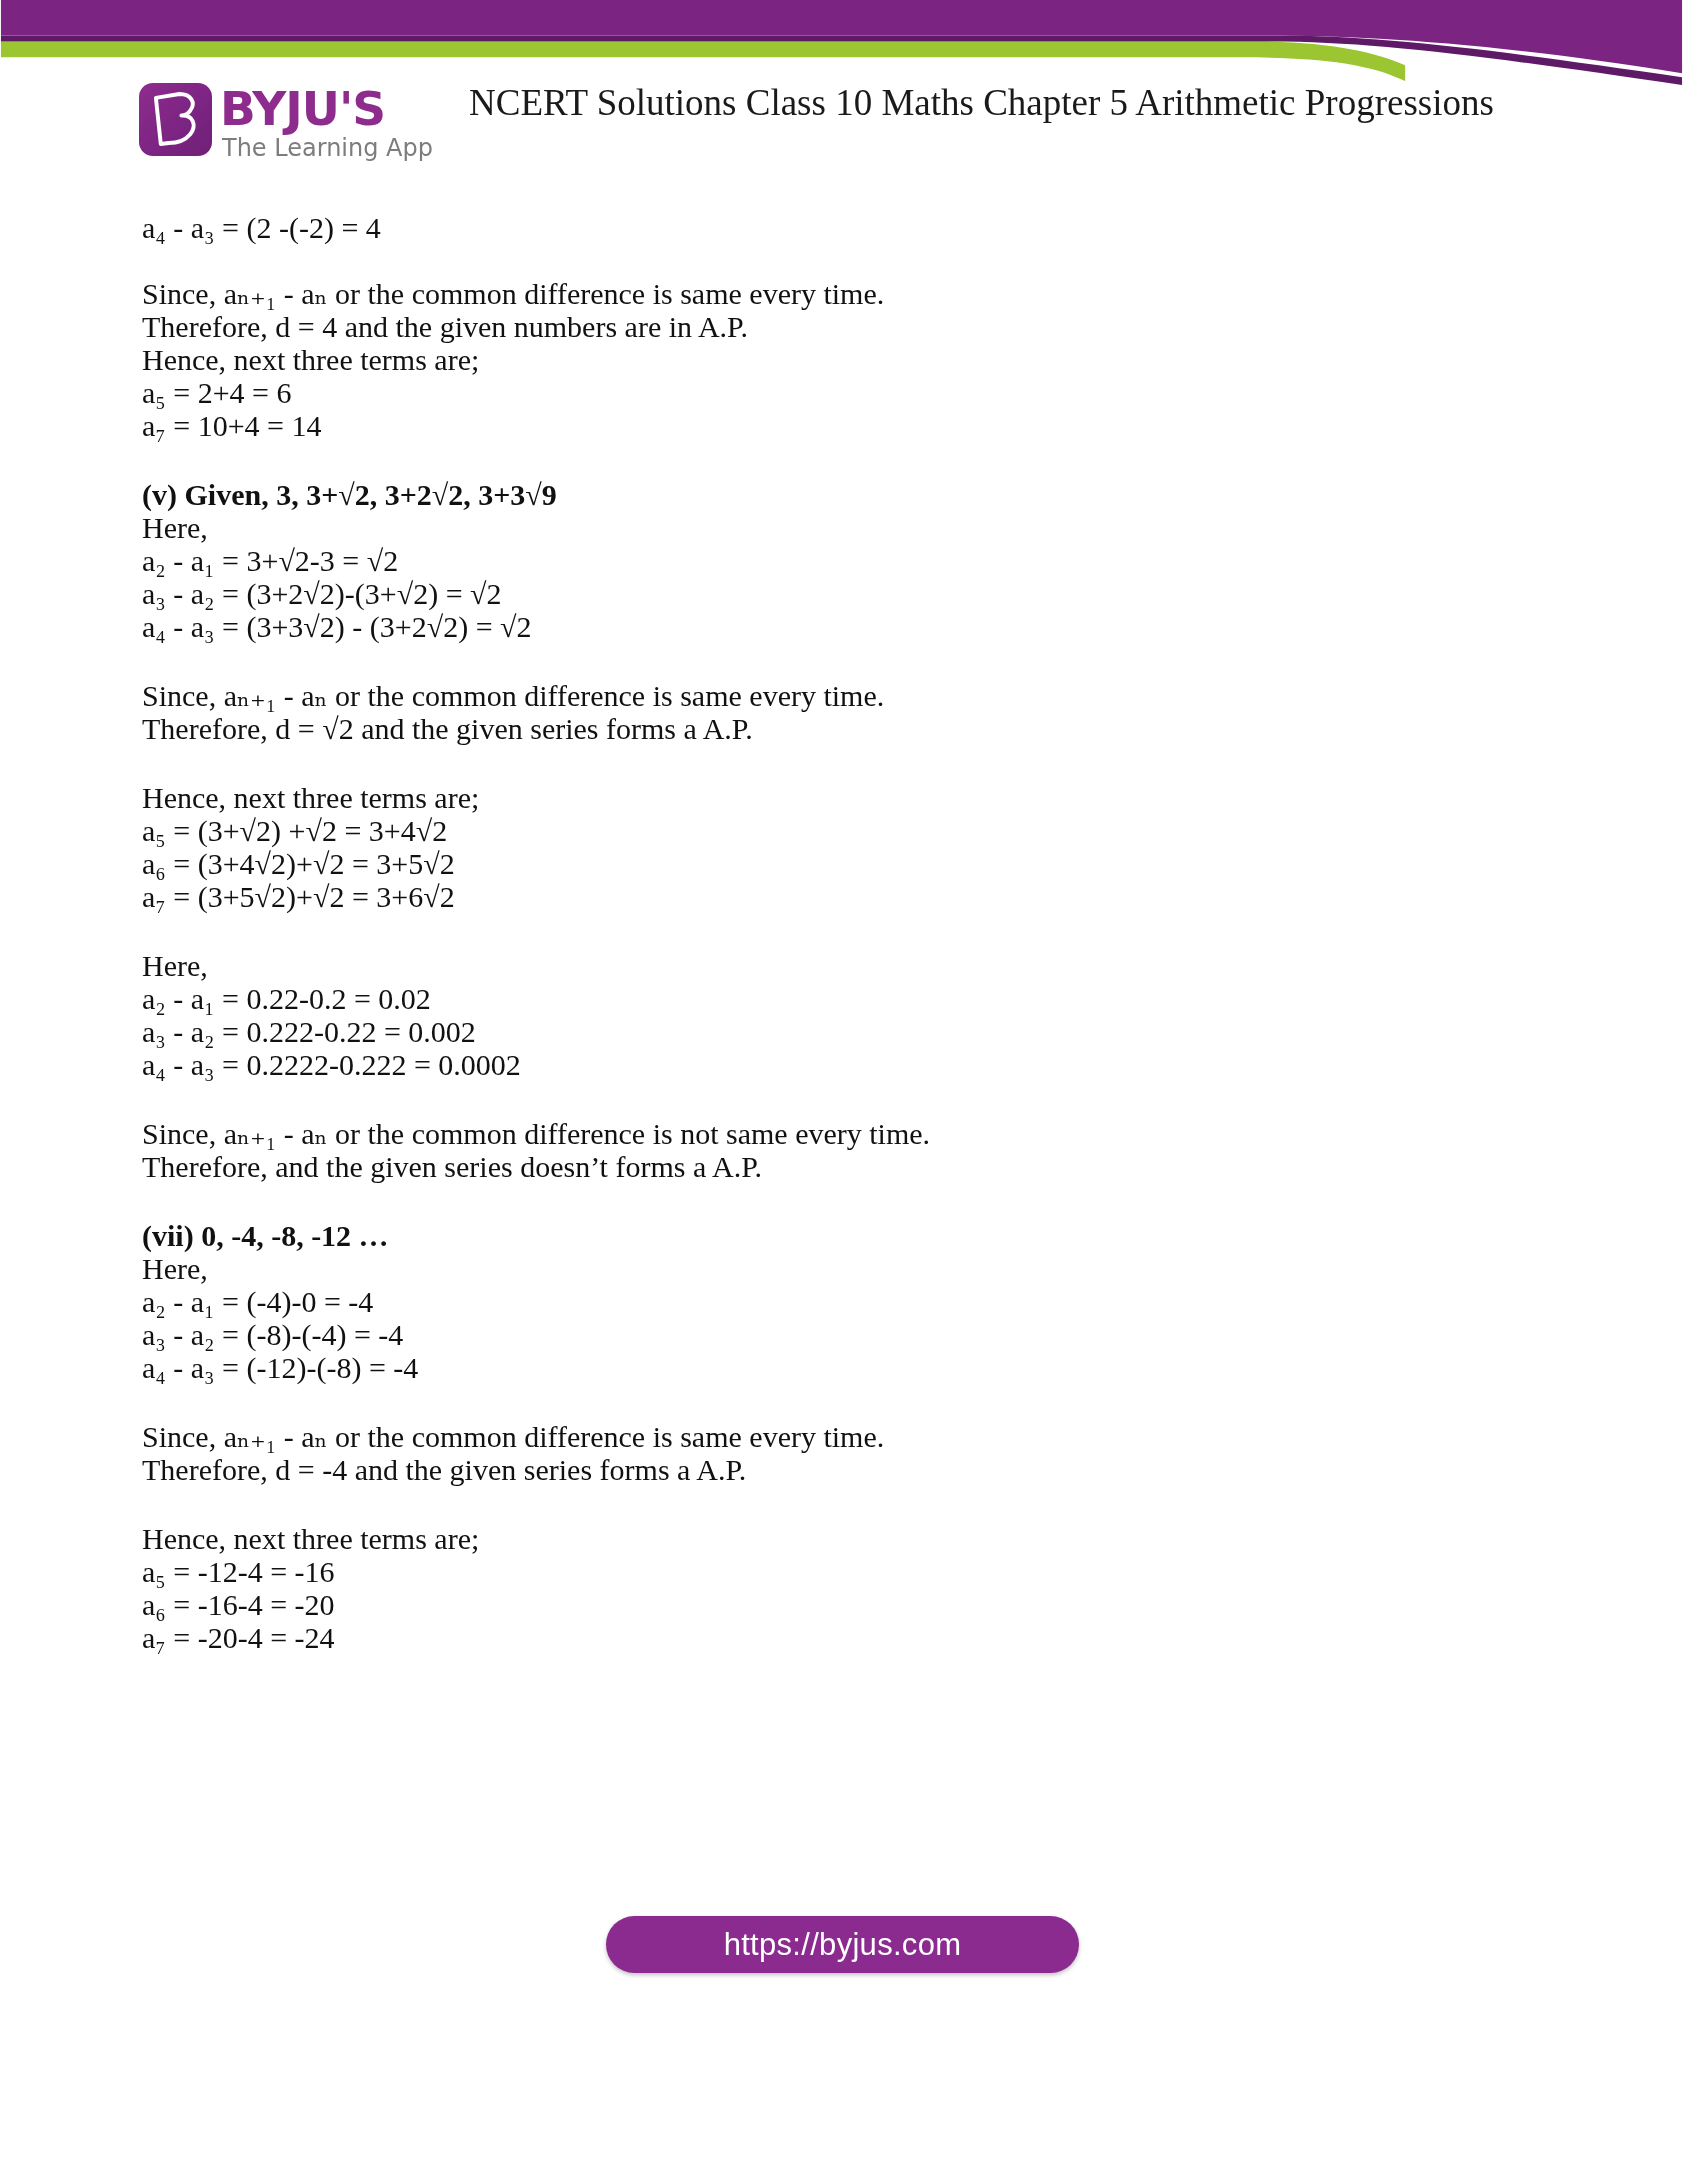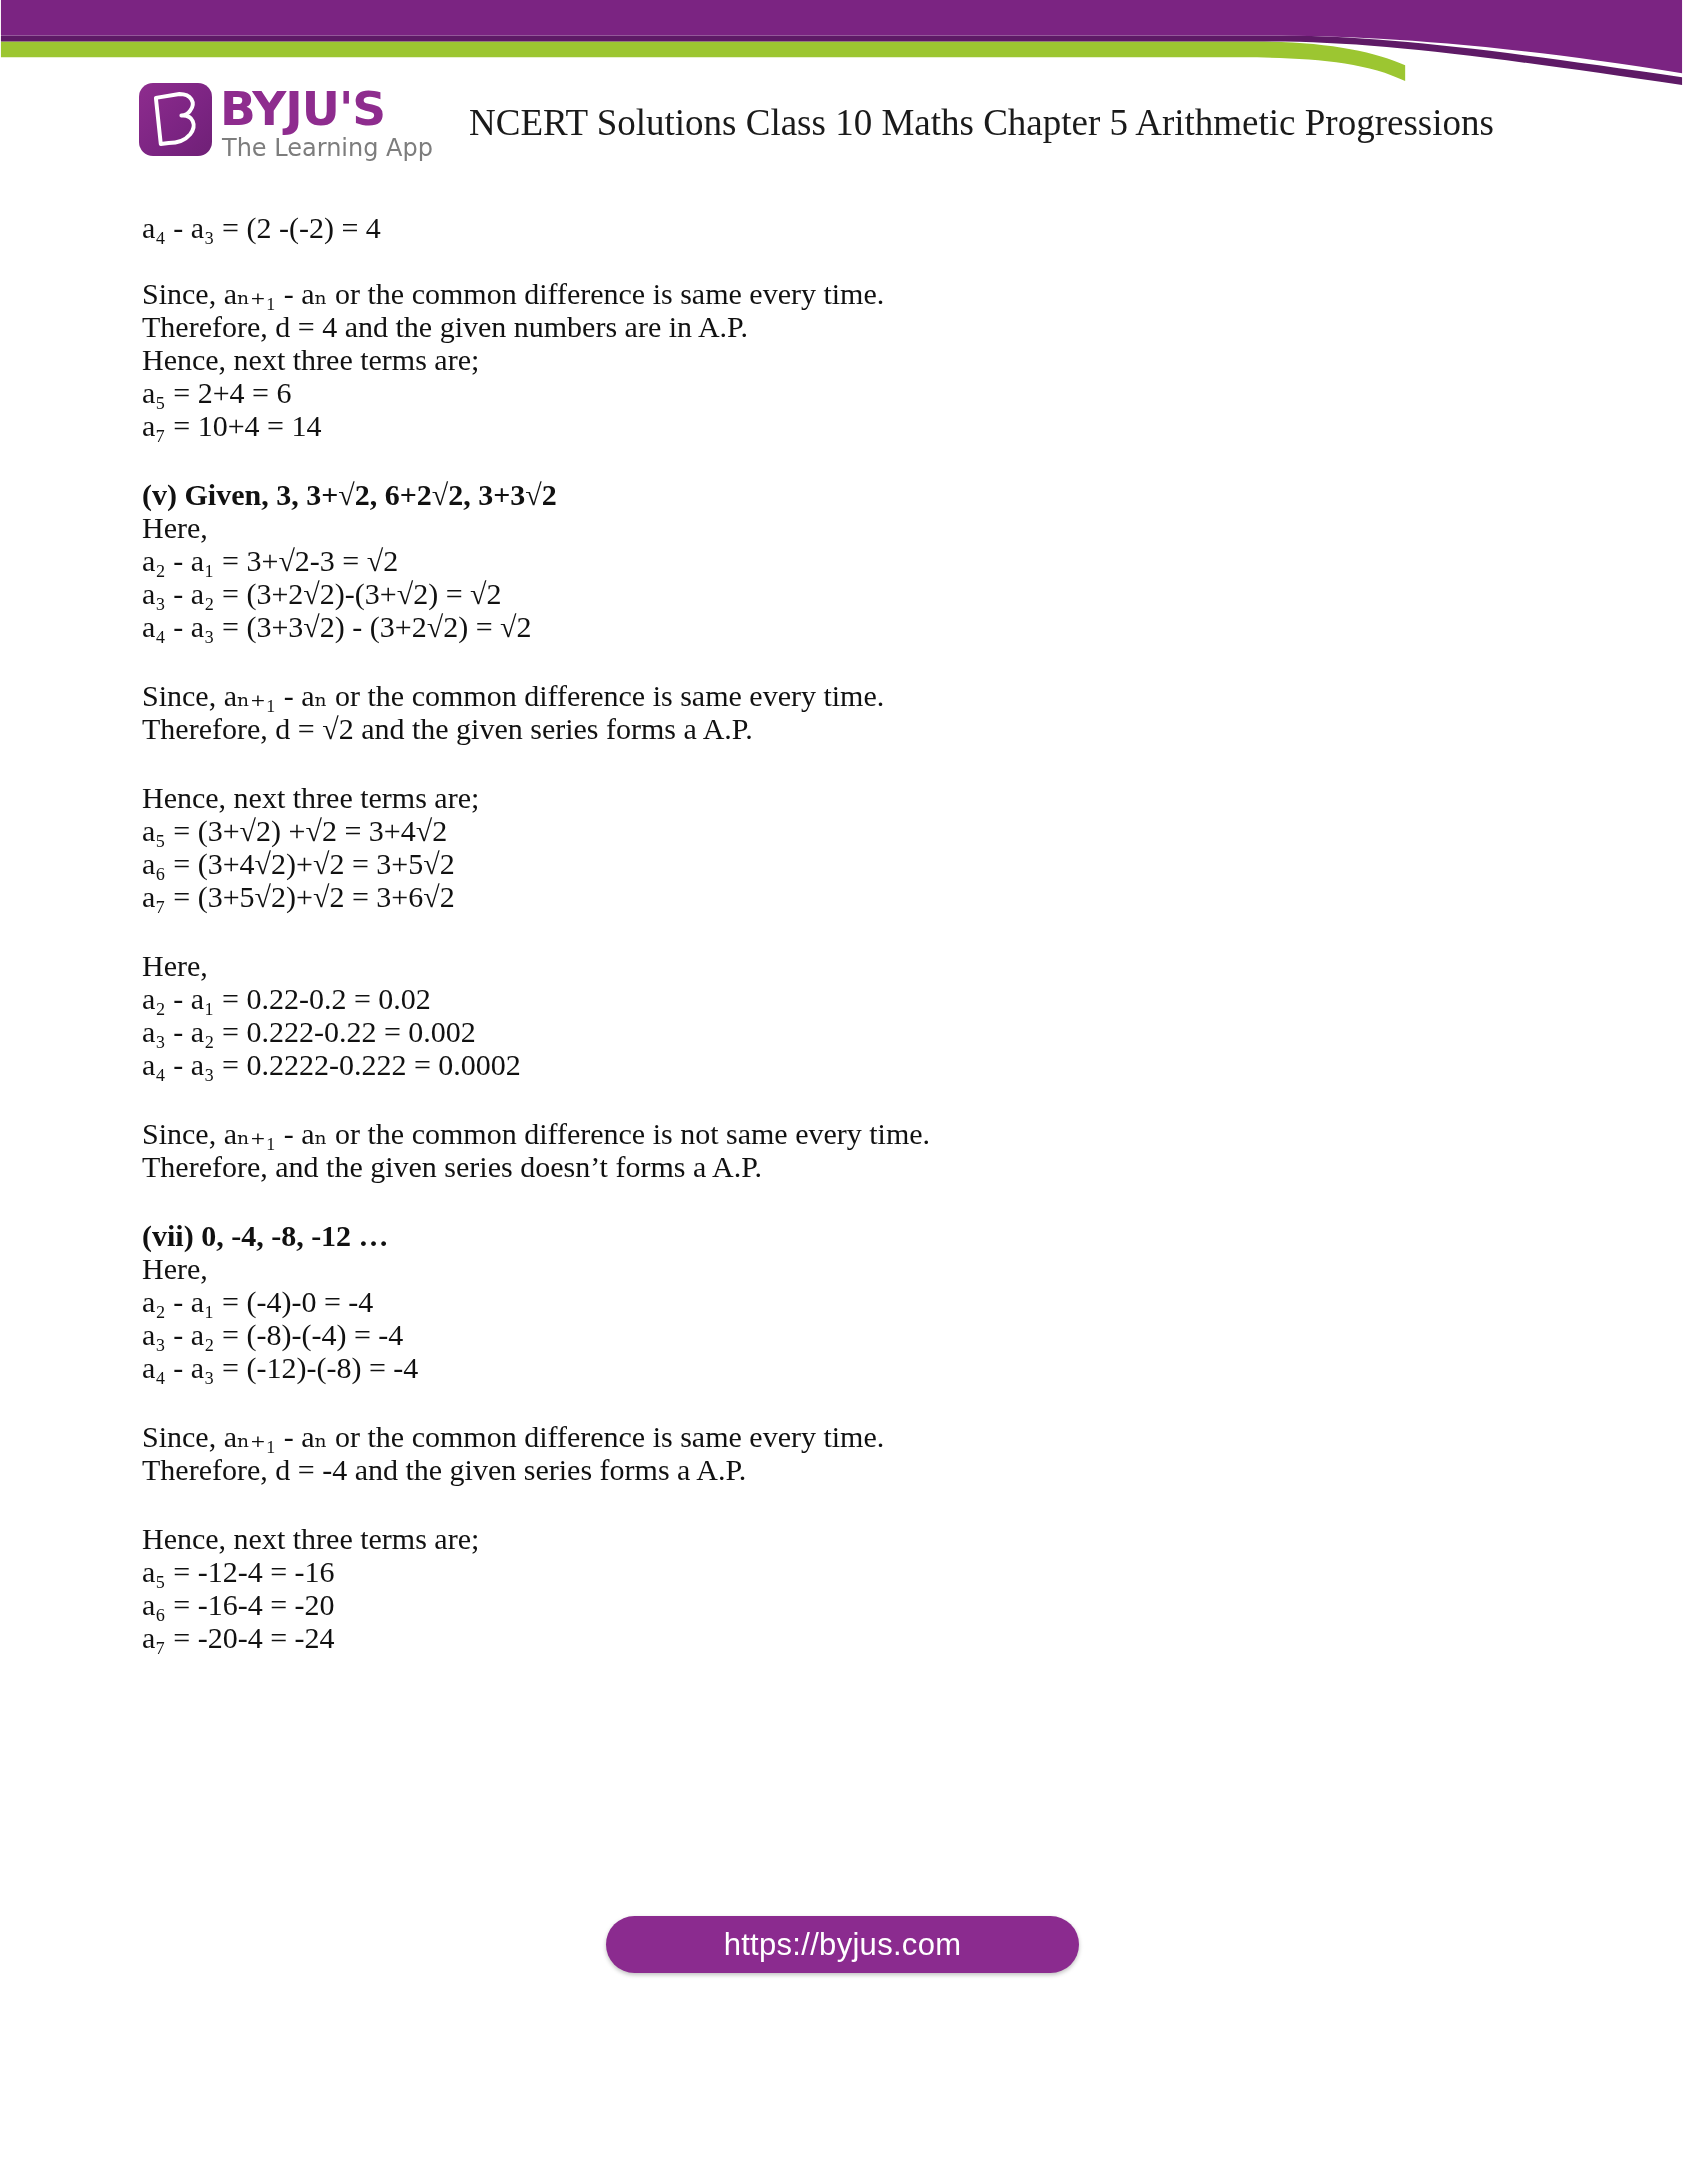--- a/index.html
+++ b/index.html
@@ -73,21 +73,20 @@
 
   
   .page-title {
     position: absolute;
     left: 469px;
     top: 81px;
     font-family: "Liberation Serif", "DejaVu Serif", serif;
     font-size: 37px;
     color: #1a1a1a;
     white-space: nowrap;
-    margin-top: 20px;
   }
 
   
   .content {
     position: absolute;
     left: 142px;
     top: 211px;
     width: 1406px;
   }
   .line {
@@ -154,21 +153,21 @@
   <div>
     <div class="line">Since, aₙ₊₁ - aₙ or the common difference is same every time.</div>
     <div class="line">Therefore, d = 4 and the given numbers are in A.P.</div>
     <div class="line">Hence, next three terms are;</div>
     <div class="line">a₅ = 2+4 = 6</div>
     <div class="line">a₇ = 10+4 = 14</div>
   </div>
   <div class="gap-md"></div>
 
   <div>
-    <div class="line bold">(v) Given,  3, 3+√2, 6+2√2, 3+3√2</div>
+    <div class="line bold">(v) Given,  3, 3+√2, 3+2√2, 3+3√9</div>
     <div class="line">Here,</div>
     <div class="line">a₂ - a₁ = 3+√2-3 = √2</div>
     <div class="line">a₃ - a₂ = (3+2√2)-(3+√2) = √2</div>
     <div class="line">a₄ - a₃ = (3+3√2) - (3+2√2) = √2</div>
   </div>
   <div class="gap-md"></div>
 
   <div>
     <div class="line">Since, aₙ₊₁ - aₙ or the common difference is same every time.</div>
     <div class="line">Therefore, d = √2 and the given series forms a A.P.</div>

